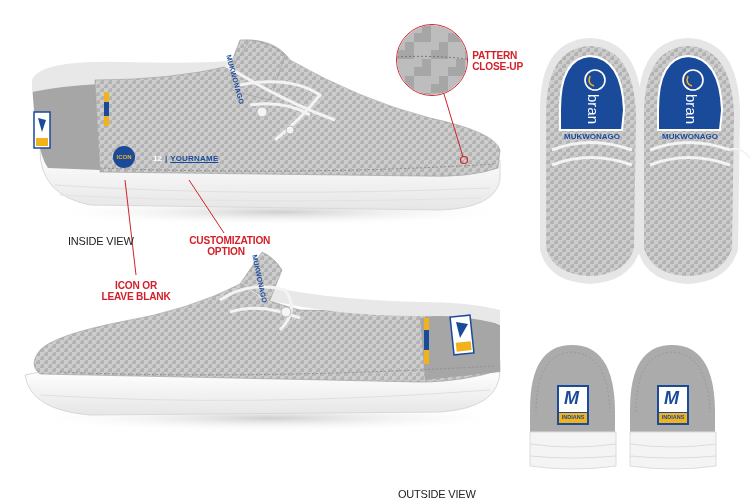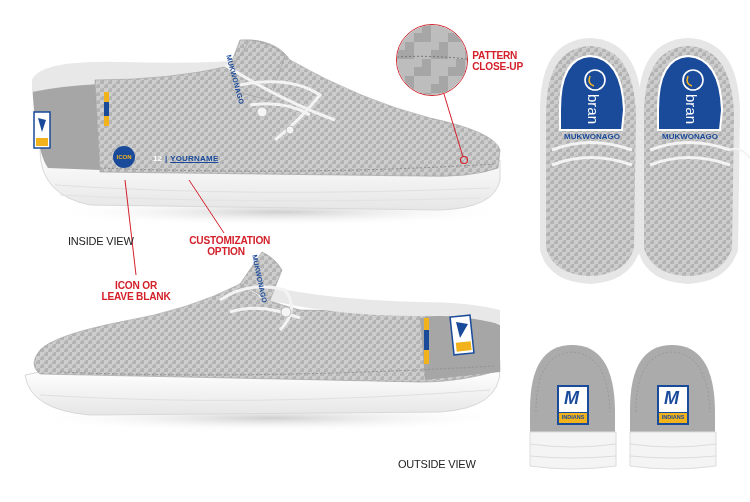--- a/index.html
+++ b/index.html
@@ -131,21 +131,21 @@
     <rect x="424" y="78" width="5" height="12" fill="#f2b21c"></rect>
     <rect x="424" y="90" width="5" height="20" fill="#1a4a9a"></rect>
     <rect x="424" y="110" width="5" height="14" fill="#f2b21c"></rect>
 
     <rect x="452" y="76" width="20" height="38" fill="#fff" stroke="#1a4a9a" stroke-width="1.5" transform="rotate(-6 462 95)"></rect>
     <rect x="455" y="102" width="15" height="9" fill="#f2b21c" transform="rotate(-6 462 95)"></rect>
     <path d="M456 82 L468 84 L460 98 Z" fill="#1a4a9a"></path>
   </svg>
   <div class="abs" style="left:258px;top:14px;font-size:7px;font-weight:bold;color:#1a4a9a;transform:rotate(78deg);transform-origin:left top;">MUKWONAGO</div>
 </div>
-<div class="abs label-dark" style="left:398px;top:458px;text-align:center;">OUTSIDE VIEW</div>
+<div class="abs label-dark" style="left:398px;top:488px;text-align:center;">OUTSIDE VIEW</div>
 
 <div class="abs" style="left:530px;top:20px;width:220px;height:260px;">
   <svg width="220" height="260">
 
     <g>
       <path d="M10 90 Q10 20 60 18 Q110 20 112 90 L110 230 Q100 262 60 264 Q18 262 10 230 Z" fill="#e6e6e6"></path>
       <path d="M16 95 Q16 28 60 26 Q104 28 106 95 L104 228 Q96 255 60 256 Q24 255 16 228 Z" fill="url(#hound)"></path>
       <path d="M30 90 Q30 38 60 36 Q92 38 94 90 L92 110 L30 110 Z" fill="#1a4a9a" stroke="#fff" stroke-width="2"></path>
       <circle cx="65" cy="60" r="10" fill="none" stroke="#fff" stroke-width="1.6"></circle>
       <path d="M60 56 Q57 64 64 66" stroke="#f2b21c" stroke-width="1.6" fill="none"></path>

